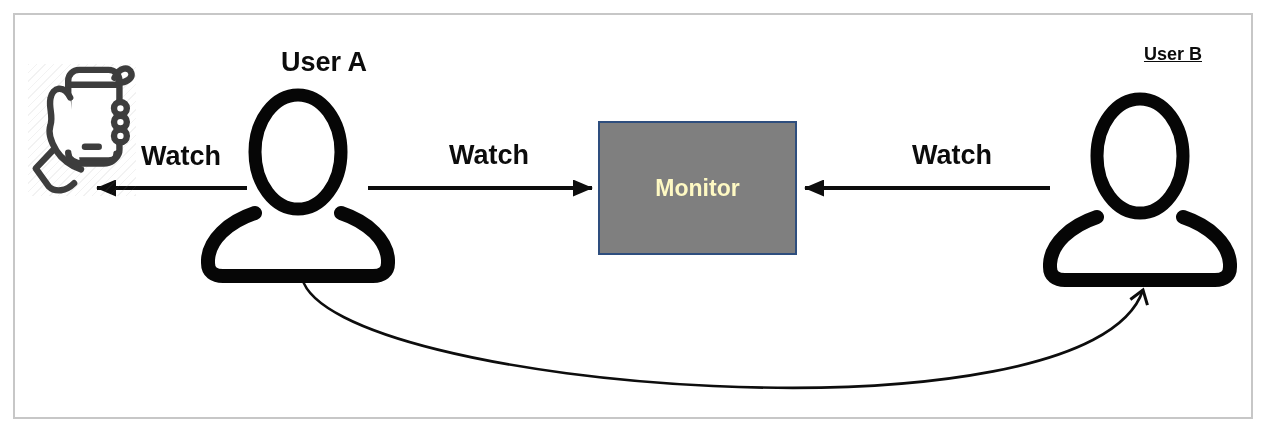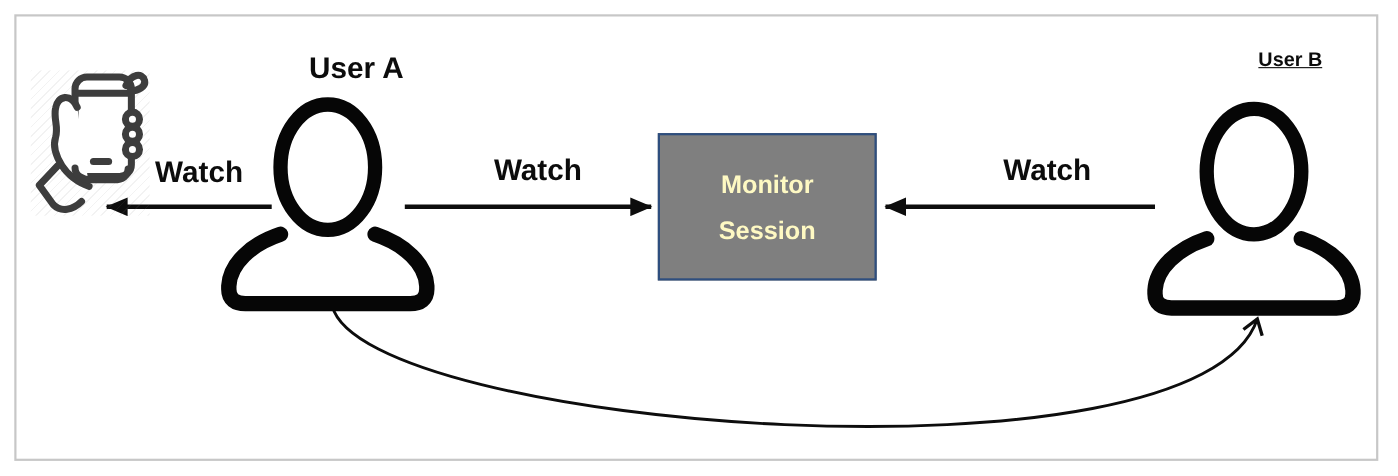--- a/index.html
+++ b/index.html
@@ -128,16 +128,15 @@
     <svg viewBox="0 0 200 205">
       <g fill="none" stroke="#060606" stroke-linecap="round" stroke-linejoin="round">
         <path stroke-width="14" d="M 57 129 C 30 138 11 156 10 176 L 10 179 C 10 188 16 192 25 192 L 175 192 C 184 192 190 188 190 179 L 190 176 C 189 156 170 138 143 129"></path>
         <ellipse cx="100" cy="68" rx="43" ry="57" stroke-width="13" fill="#ffffff"></ellipse>
       </g>
     </svg>
   </div>
 
   <div class="monitor">
     <div>Monitor</div>
-    <div>Session</div>
   </div>
 
 </div>
 
 </body></html>

